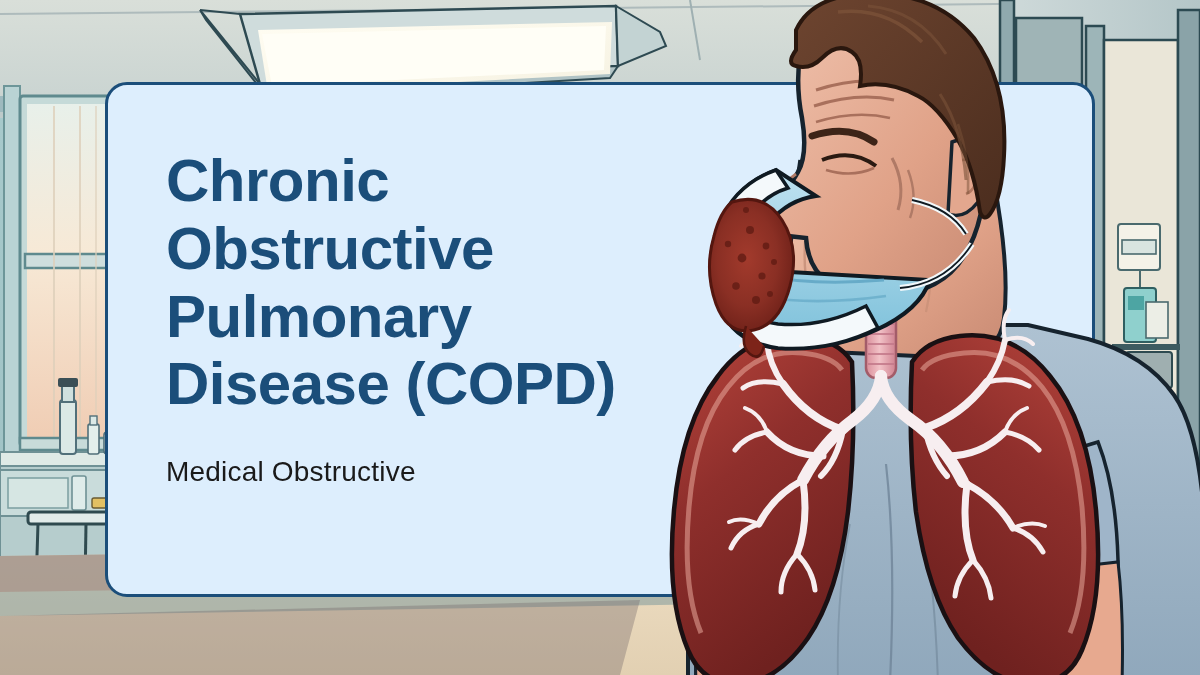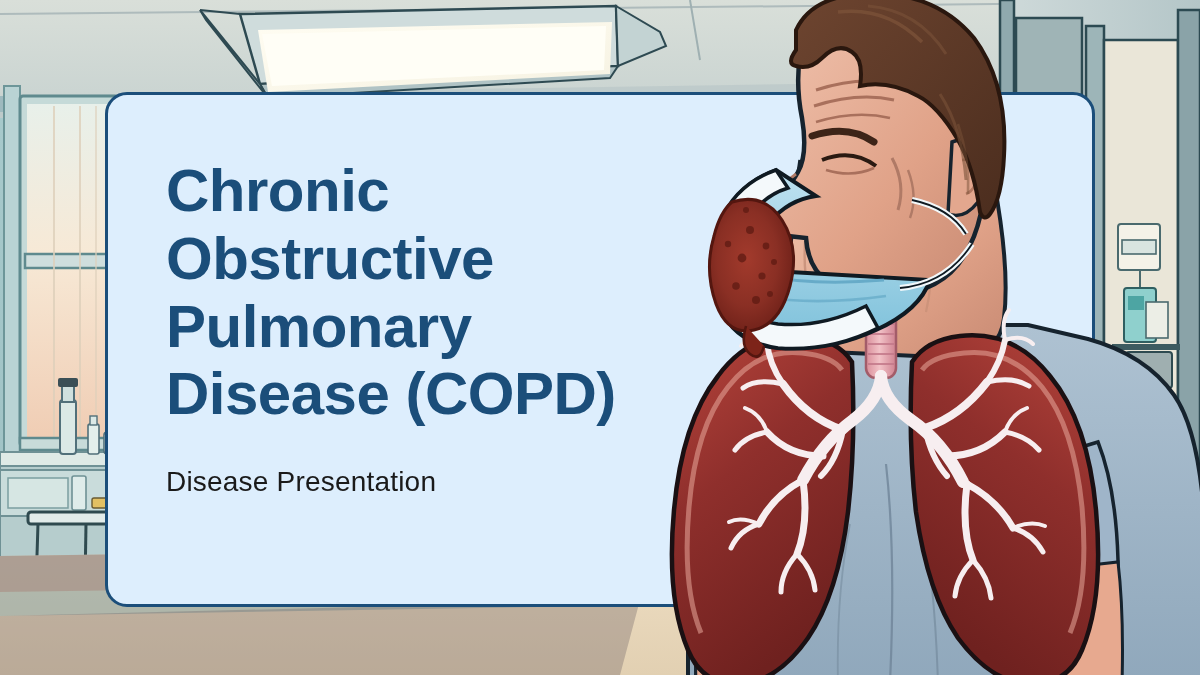--- a/index.html
+++ b/index.html
@@ -12,21 +12,21 @@
     overflow:hidden;
   }
 
   
   #bg{ position:absolute; inset:0; }
   #bgsvg{ width:1200px; height:675px; display:block; }
 
   
   #title-card{
     position:absolute;
-    left:105px; top:92px;
+    left:105px; top:82px;
     width:990px; height:515px;
     background:#ddeefd;
     border:3px solid #1b4e7a;
     border-radius:22px;
     padding:62px 0 0 58px;
     z-index:6;
   }
   #slide-title{
     font-size:60px;
     line-height:1.13;
@@ -212,21 +212,21 @@
         <line x1="980" y1="96" x2="980" y2="540"></line>
       </g>
     </svg>
   </div>
 
   <div id="title-card">
     <h1 id="slide-title">Chronic
 Obstructive
 Pulmonary
 Disease (COPD)</h1>
-    <p id="slide-subtitle">Disease Presentation</p>
+    <p id="slide-subtitle">Medical Obstructive</p>
   </div>
 
   <div id="figure">
     <svg id="figsvg" viewBox="0 0 600 690" xmlns="http://www.w3.org/2000/svg">
       <defs>
         <linearGradient id="skinG" x1="0" y1="0" x2="1" y2="1">
           <stop offset="0%" stop-color="#f0c3ae"></stop>
           <stop offset="60%" stop-color="#e0a288"></stop>
           <stop offset="100%" stop-color="#c88a73"></stop>
         </linearGradient>

